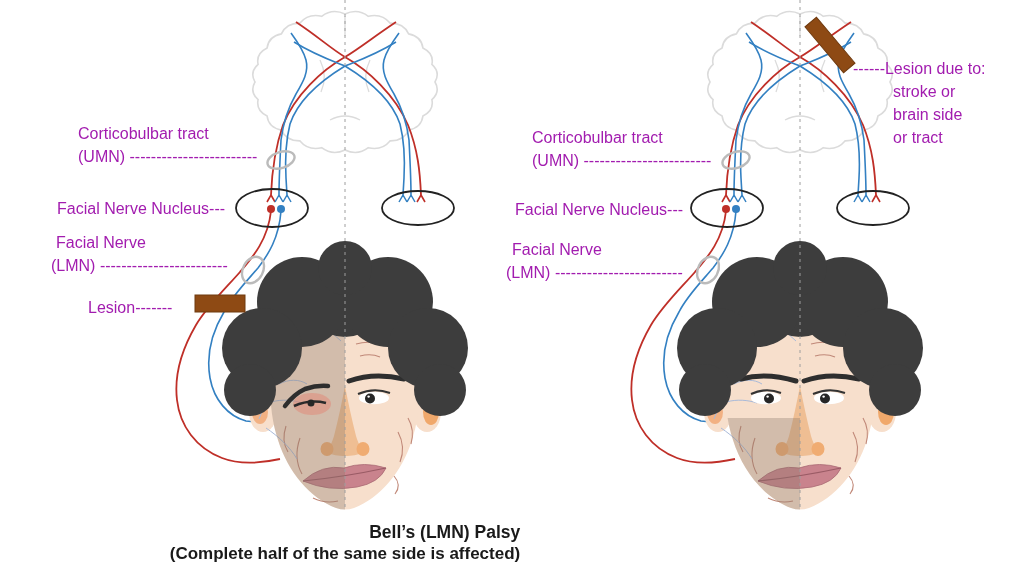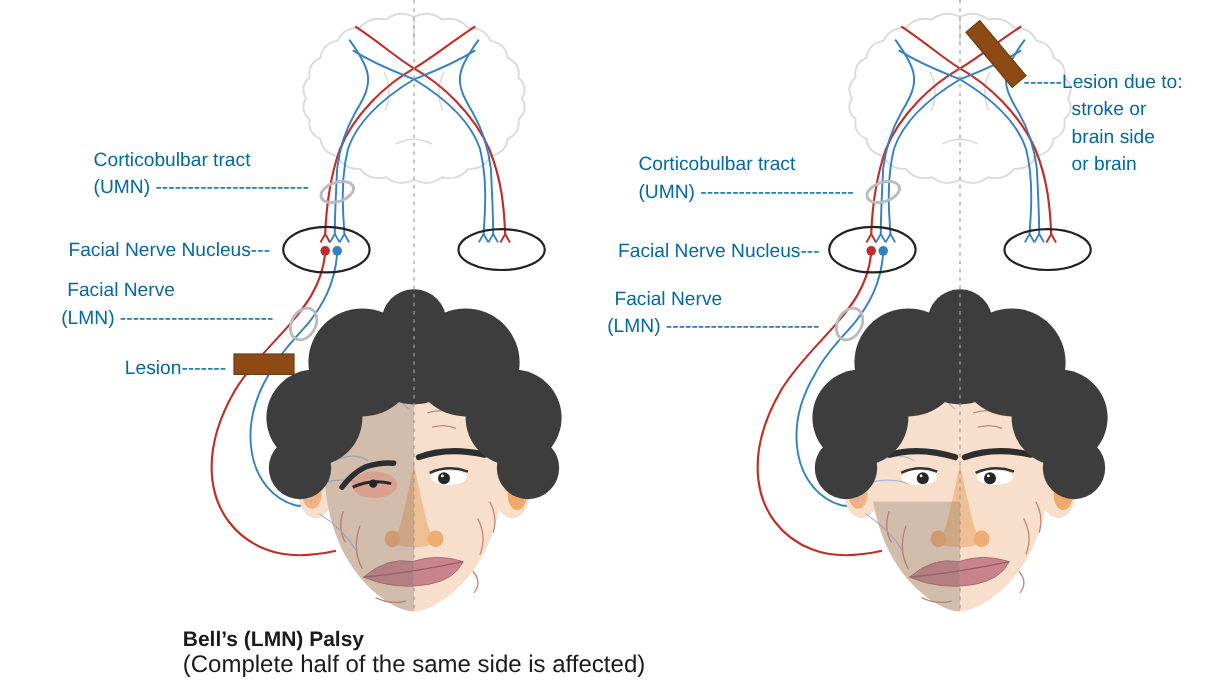--- a/index.html
+++ b/index.html
@@ -1,22 +1,22 @@
 <!DOCTYPE html>
 <html><head>
 <meta charset="utf-8">
 <style>
   html,body{margin:0;padding:0;background:#ffffff;}
   #stage{position:relative;width:1024px;height:576px;background:#fff;overflow:hidden;
          font-family:"Liberation Sans", sans-serif;color:#1a1a1a;}
   #diagram{position:absolute;left:0;top:0;}
-  .lbl{position:absolute;font-size:16px;line-height:23px;white-space:nowrap;color:#0369a1;}
-  .cap{position:absolute;text-align:left;transform:translateX(-50%);white-space:nowrap;}
+  .lbl{position:absolute;font-size:16px;line-height:23px;white-space:nowrap;color:#a21caf;}
+  .cap{position:absolute;text-align:right;transform:translateX(-50%);white-space:nowrap;}
   .cap .t{font-weight:bold;font-size:17.5px;line-height:22px;}
-  .cap .s{font-size:20px;line-height:22px;}
+  .cap .s{font-size:17px;line-height:22px;font-weight:bold;}
   .note-ind{margin-left:40px;}
 </style>
 </head>
 <body>
 
 <div id="stage">
 
 <svg id="diagram" width="1024" height="576" viewBox="0 0 1024 576">
   <defs>
 
@@ -174,36 +174,36 @@
 
   <div class="lbl" style="left:78px;top:122px">
     <div>Corticobulbar tract</div>
     <div>(UMN) ------------------------</div>
   </div>
   <div class="lbl" style="left:57px;top:197px">Facial Nerve Nucleus---</div>
   <div class="lbl" style="left:56px;top:231px">
     <div>Facial Nerve</div>
     <div style="margin-left:-5px">(LMN) ------------------------</div>
   </div>
-  <div class="lbl" style="left:104px;top:296px">Lesion-------</div>
+  <div class="lbl" style="left:88px;top:296px">Lesion-------</div>
 
   <div class="lbl" style="left:532px;top:126px">
     <div>Corticobulbar tract</div>
     <div>(UMN) ------------------------</div>
   </div>
   <div class="lbl" style="left:515px;top:198px">Facial Nerve Nucleus---</div>
   <div class="lbl" style="left:512px;top:238px">
     <div>Facial Nerve</div>
     <div style="margin-left:-6px">(LMN) ------------------------</div>
   </div>
   <div class="lbl" style="left:853px;top:57px">
     <div>------Lesion due to:</div>
     <div class="note-ind">stroke or</div>
     <div class="note-ind">brain side</div>
-    <div class="note-ind">or brain</div>
+    <div class="note-ind">or tract</div>
   </div>
 
   <div class="cap" style="left:345px;top:521px">
     <div class="t">Bell’s (LMN) Palsy</div>
     <div class="s">(Complete half of the same side is affected)</div>
   </div>
   <div class="cap" style="left:800px;top:525px">
   </div>
 </div>
 

